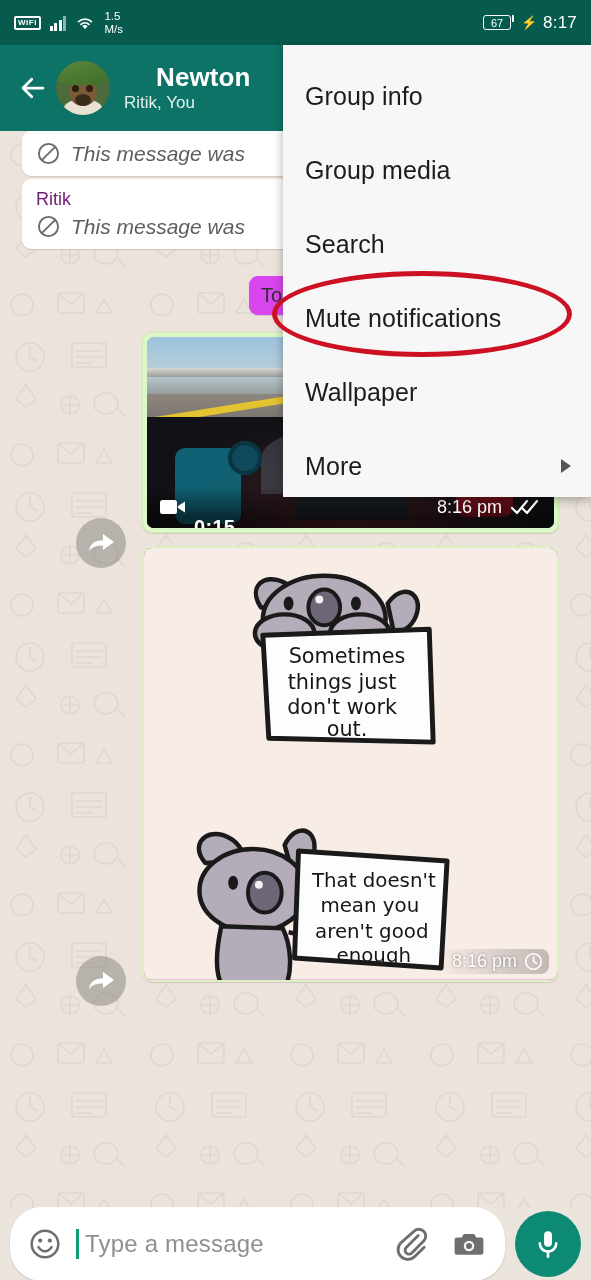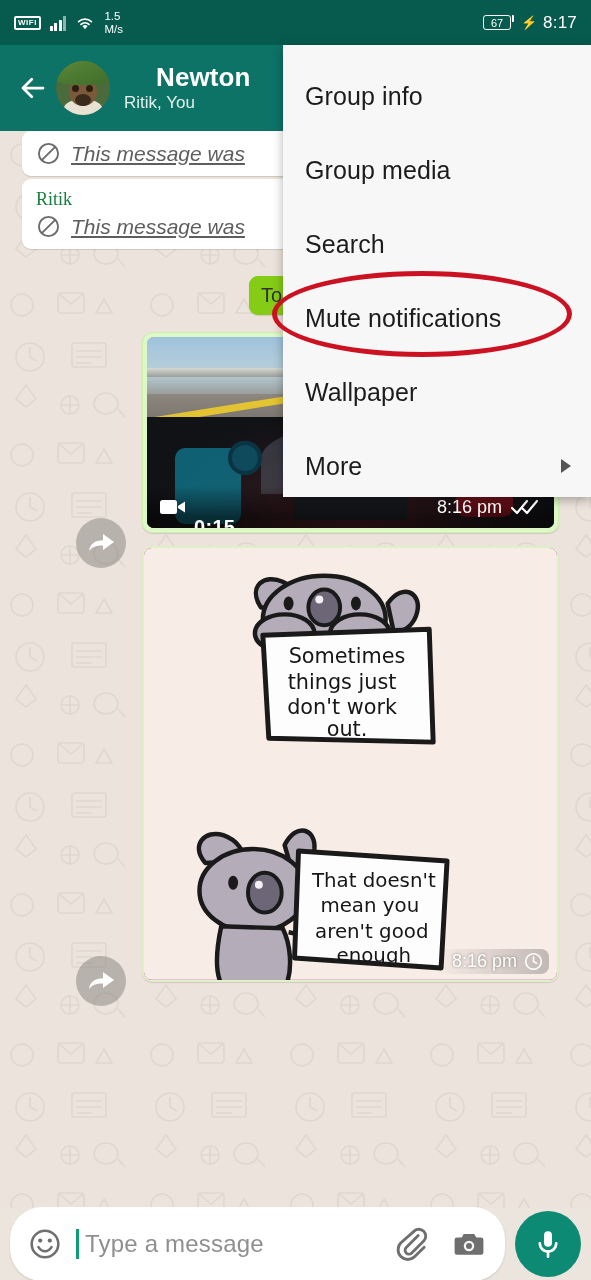--- a/index.html
+++ b/index.html
@@ -112,31 +112,31 @@
   .bubble-deleted {
     position: absolute;
     background: #ffffff;
     border-radius: 9px;
     box-shadow: 0 1px 1px rgba(0,0,0,.13);
     padding: 10px 14px;
     display: flex; align-items: center; gap: 10px;
   }
   .bubble-deleted .ban { width: 25px; height: 25px; flex: none; }
   .deleted-txt {
-    font-style: italic; font-size: 21px; color: #5e5e5e; white-space: nowrap; text-decoration: underline;
-  }
-  .sendername { font-size: 18px; color: #15803d; font-weight: 500; margin-bottom: 4px; font-family: Liberation Serif, serif; }
+    font-style: italic; font-size: 21px; color: #5e5e5e; white-space: nowrap;
+  }
+  .sendername { font-size: 18px; color: #701a75; font-weight: 500; margin-bottom: 4px; }
 
   #bub1 { left: 22px; top: 0px; width: 330px; }
   #bub2 { left: 22px; top: 48px; width: 330px; display: block; }
   #bub2 .row { display:flex; align-items:center; gap: 10px; }
 
   .bubble-sm-in {
     position:absolute; left: 249px; top: 145px;
-    background:#84cc16; border-radius: 9px;
+    background:#d946ef; border-radius: 9px;
     padding: 8px 12px; font-size: 20px; color:#303030;
     box-shadow: 0 1px 1px rgba(0,0,0,.12);
     white-space: nowrap; overflow: hidden; width: 56px;
   }
 
   
   .bubble-video {
     position: absolute; left: 142px; top: 201px;
     width: 417px; height: 201px;
     background: #dcf8c6; border: 1px solid #cfeeb0;

